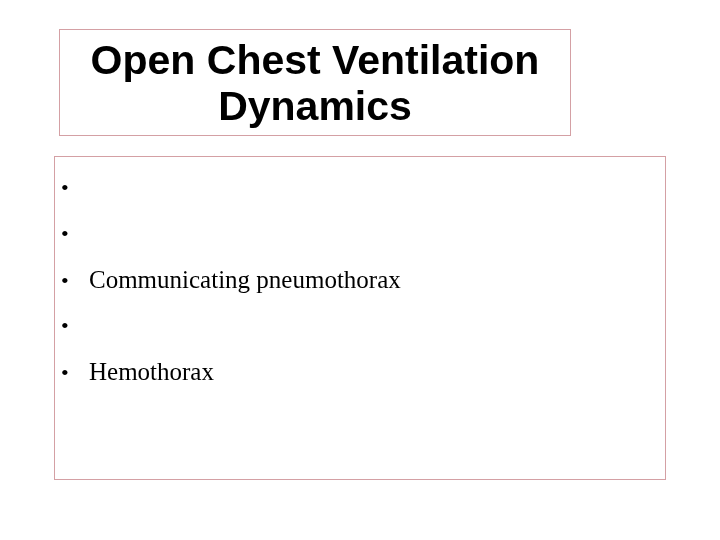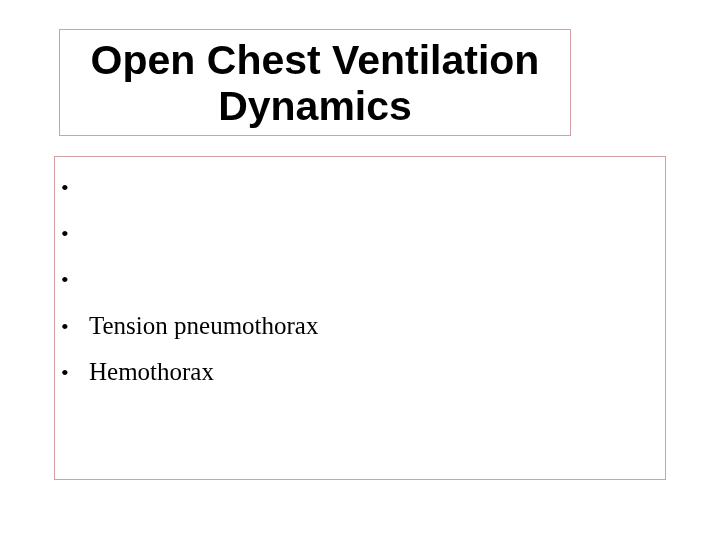--- a/index.html
+++ b/index.html
@@ -34,23 +34,23 @@
 <div class="body-box">
   <ul class="bullets">
     <li class="bullet-item">
       <span class="bullet-dot">•</span>
     </li>
     <li class="bullet-item">
       <span class="bullet-dot">•</span>
     </li>
     <li class="bullet-item">
       <span class="bullet-dot">•</span>
+      <span>Communicating pneumothorax</span>
     </li>
     <li class="bullet-item">
       <span class="bullet-dot">•</span>
-      <span>Tension pneumothorax</span>
     </li>
     <li class="bullet-item">
       <span class="bullet-dot">•</span>
       <span>Hemothorax</span>
     </li>
   </ul>
 </div>
 
 </body></html>

